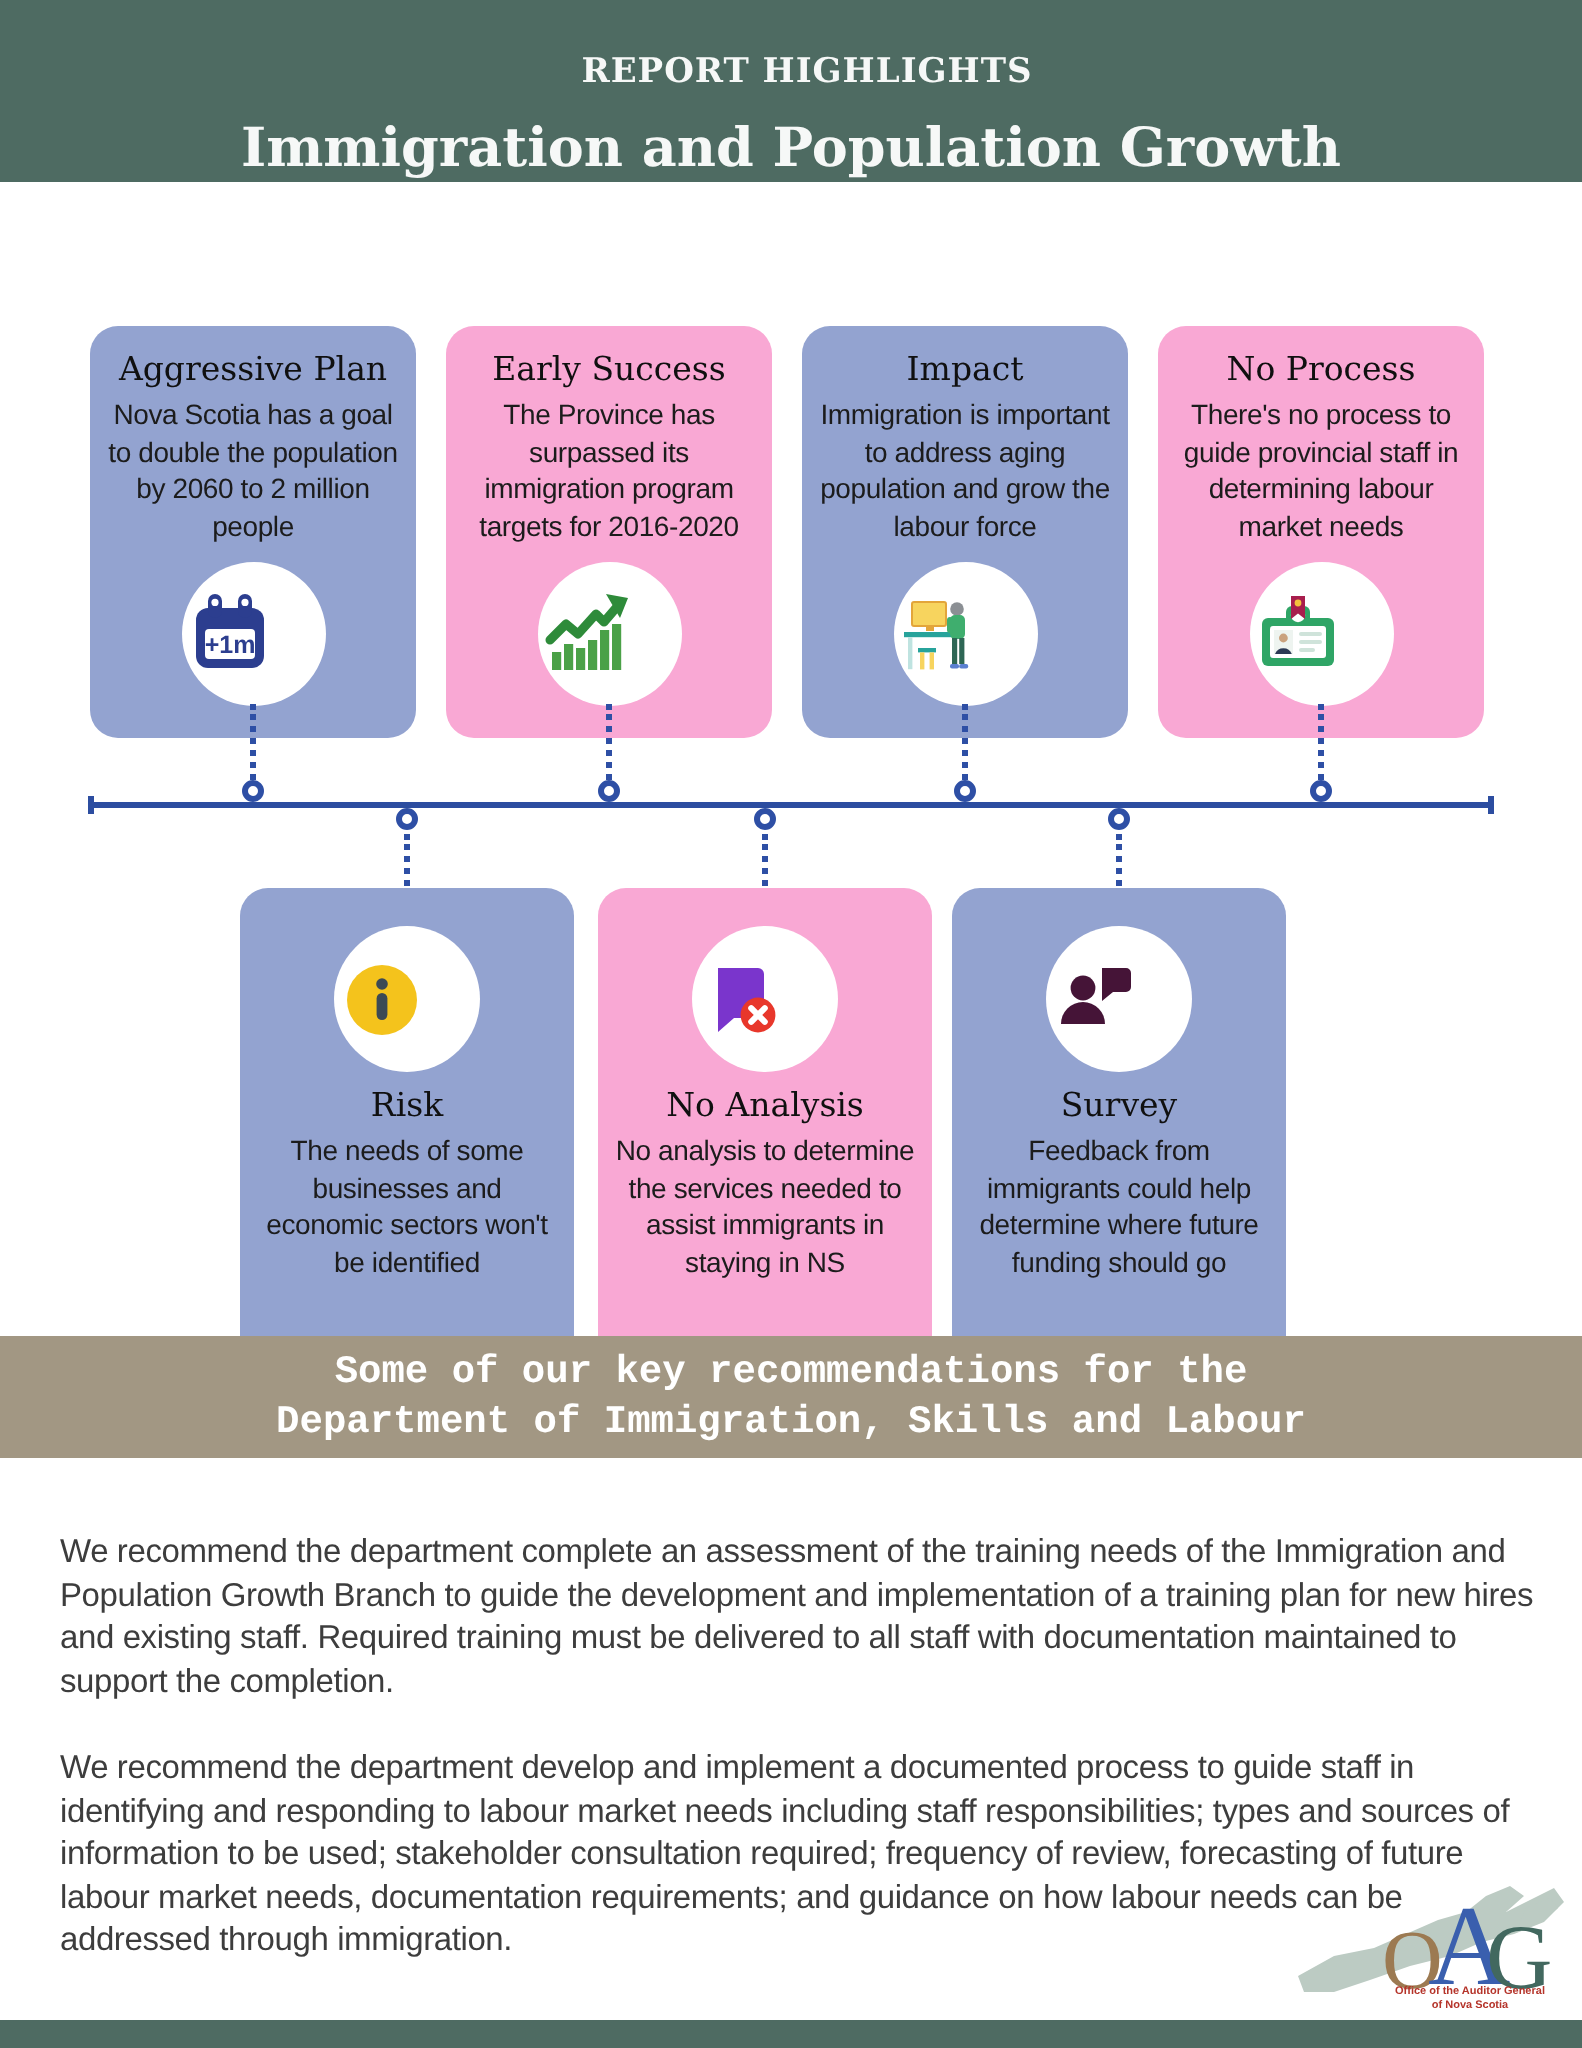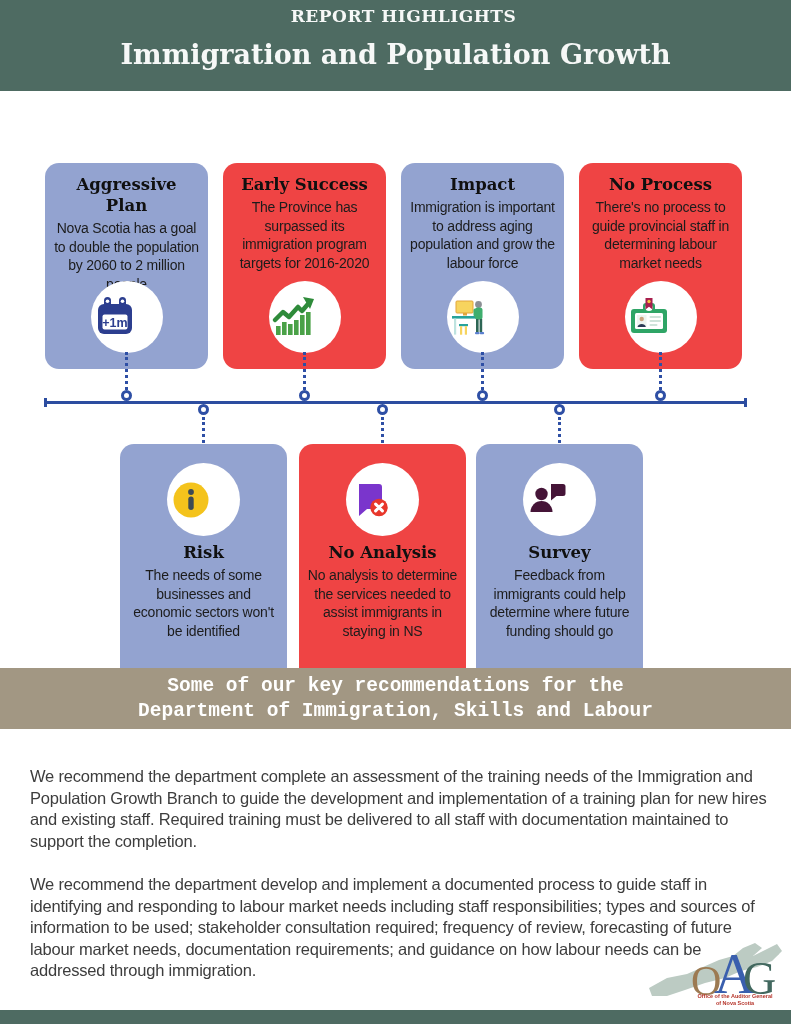--- a/index.html
+++ b/index.html
@@ -6,33 +6,33 @@
   .page{
     position:relative;width:791px;height:1024px;background:#ffffff;
     font-family:"Liberation Sans",sans-serif;overflow:hidden;margin:0 auto;
   }
   
   .header-band{
     position:absolute;top:0;left:0;width:791px;height:91px;
     background:#4e6b62;text-align:center;color:#f6f8f7;
     font-family:"DejaVu Serif",serif;
   }
-  .kicker{padding-top:6px;font-size:17px;font-weight:bold;letter-spacing:.5px;line-height:20px;margin-left:16px;}
+  .kicker{padding-top:26px;font-size:17px;font-weight:bold;letter-spacing:.5px;line-height:20px;margin-left:16px;}
   .main-title{margin-top:13px;font-size:27px;font-weight:bold;line-height:32px;}
   
   .card{
     position:absolute;border-radius:14px;text-align:center;box-sizing:border-box;
     color:#141414;
   }
   .card.periwinkle{background:#93a3d0;}
-  .card.sage{background:#ef4444;}
+  .card.sage{background:#f9a8d4;}
   .card.top{top:163px;width:163px;height:206px;padding:11px 8px 0 8px;}
   .card.bottom{top:444px;width:167px;height:272px;padding:0 8px;}
   .card-title{
-    font-family:"DejaVu Serif",serif;font-weight:bold;font-size:16.5px;line-height:21px;
+    font-family:"DejaVu Serif",serif;font-weight:normal;font-size:16.5px;line-height:21px;
     margin-bottom:3px;color:#101010;
   }
   .card-text{font-size:14px;line-height:18.5px;letter-spacing:-.2px;color:#1c1c1c;}
   .icon-circle{
     position:absolute;left:50%;transform:translateX(-50%);
     width:72px;height:72px;border-radius:50%;background:#ffffff;
     display:flex;align-items:center;justify-content:flex-start;
   }
   .card.top .icon-circle{top:118px;}
   .card.bottom .icon-circle{position:static;transform:none;margin:19px auto 6px auto;width:73px;height:73px;}

